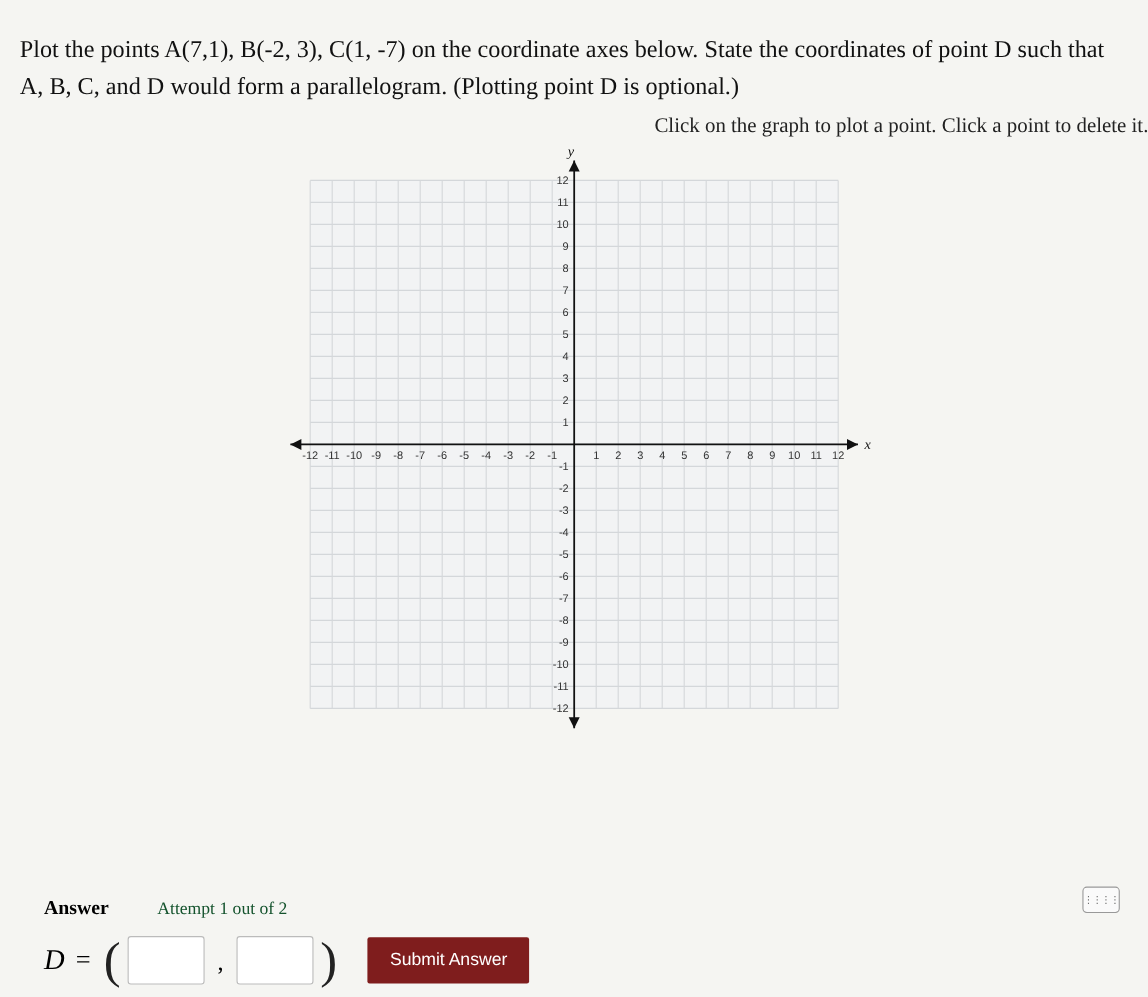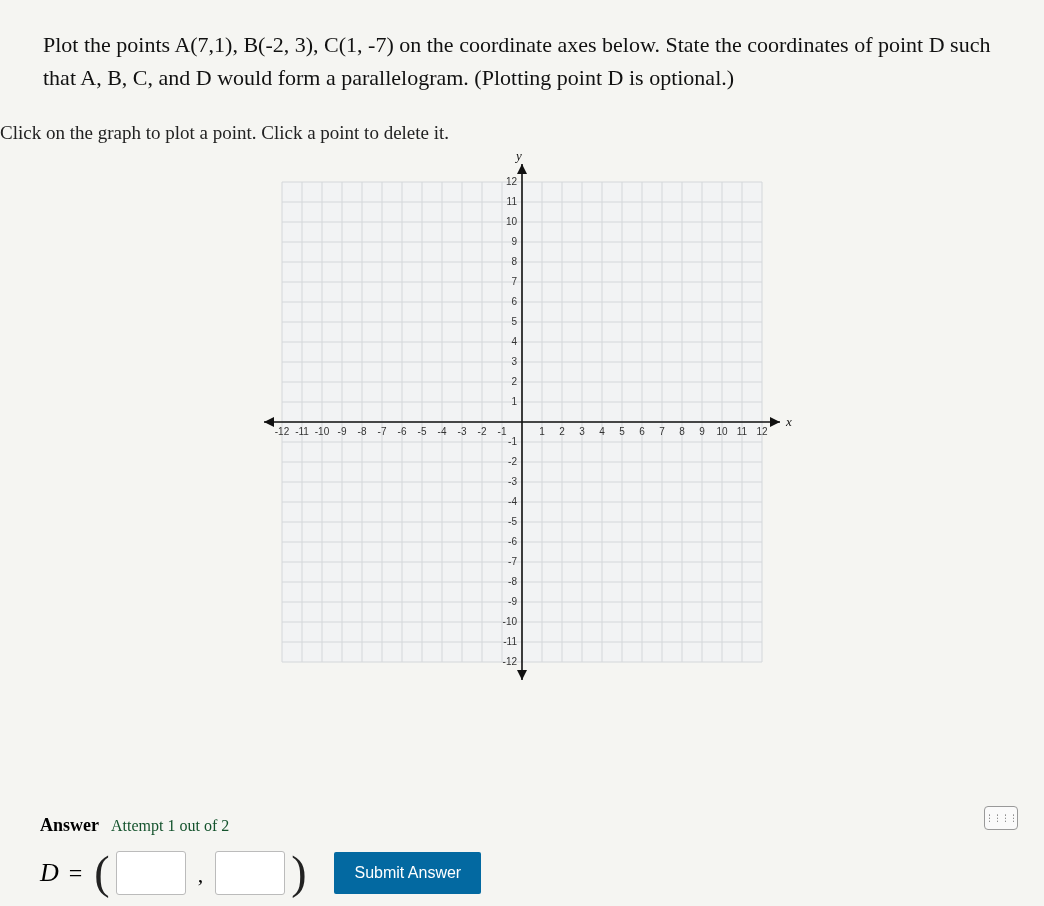--- a/index.html
+++ b/index.html
@@ -5,52 +5,51 @@
   * { box-sizing: border-box; margin: 0; padding: 0; }
   body {
     font-family: Georgia, 'Times New Roman', serif;
     background: #f5f5f2;
     width: 1044px;
     height: 906px;
     overflow: hidden;
     position: relative;
   }
   .question {
-    padding: 28px 18px 10px 30px;
+    padding: 28px 18px 10px 18px;
     font-size: 22px;
     line-height: 1.5;
     color: #111;
-    margin-left: 13px;
   }
   .graph-instr {
-    text-align: left;
+    text-align: right;
     font-size: 19px;
     color: #222;
-    margin-top: 18px;
     margin-bottom: 8px;
   }
   .graph-wrap {
     display: flex;
     justify-content: center;
     margin-top: 4px;
   }
   .graph-canvas {
     position: relative;
     width: 540px;
     height: 540px;
     cursor: crosshair;
   }
   .answer-row {
     position: absolute;
     left: 40px;
     bottom: 70px;
     right: 20px;
     display: flex;
-    align-items: center;
+    align-items: flex-end;
     font-size: 18px;
+    gap: 32px;
   }
   .answer-label {
     font-weight: bold;
     font-family: Georgia, serif;
     font-size: 18px;
     margin-right: 12px;
   }
   .attempt {
     color: #14532d;
     font-size: 16px;
@@ -107,21 +106,21 @@
     height: 44px;
     border: 1px solid #bbb;
     border-radius: 3px;
     background: #fff;
     font-size: 18px;
     text-align: center;
     font-family: Georgia, serif;
   }
   .submit-btn {
     margin-left: 22px;
-    background: #0369a1;
+    background: #7f1d1d;
     color: #fff;
     border: none;
     padding: 12px 20px;
     font-size: 16px;
     font-family: Arial, sans-serif;
     border-radius: 2px;
     cursor: pointer;
   }
 </style>
 </head>

